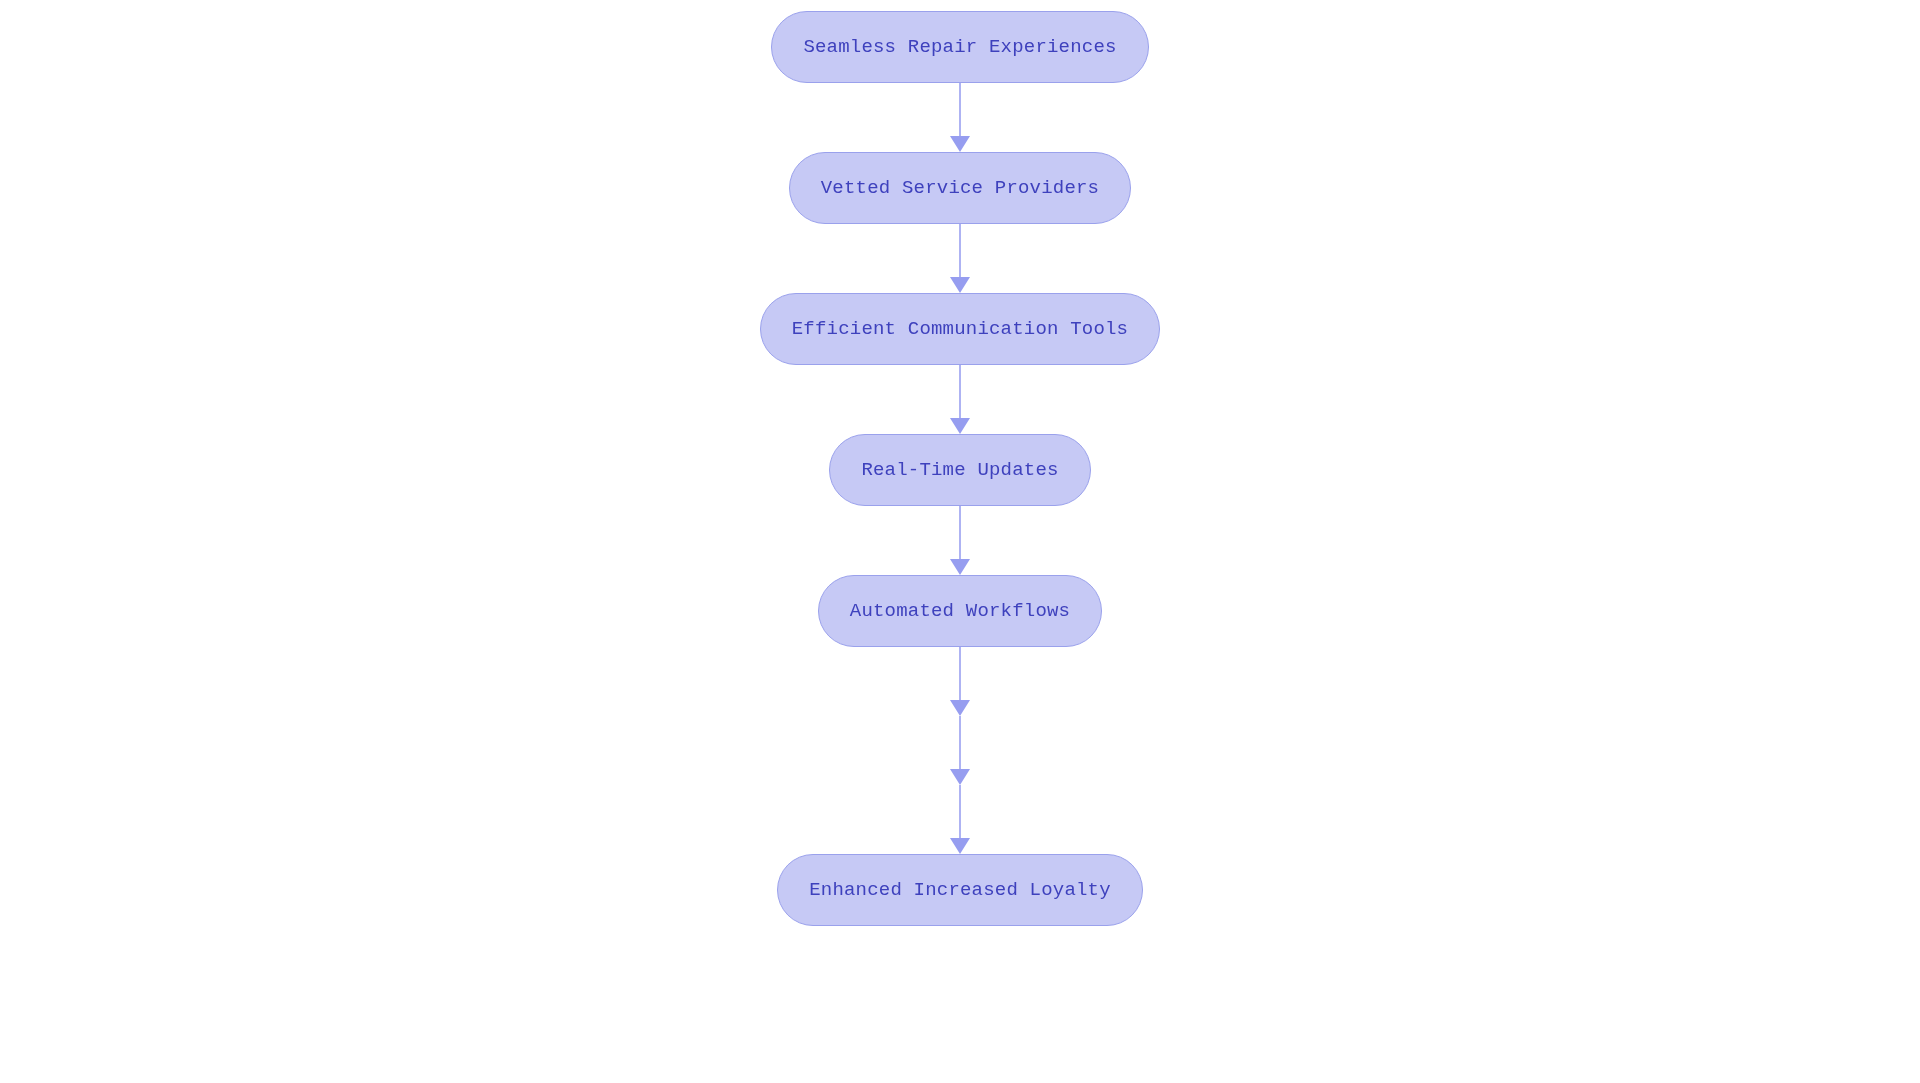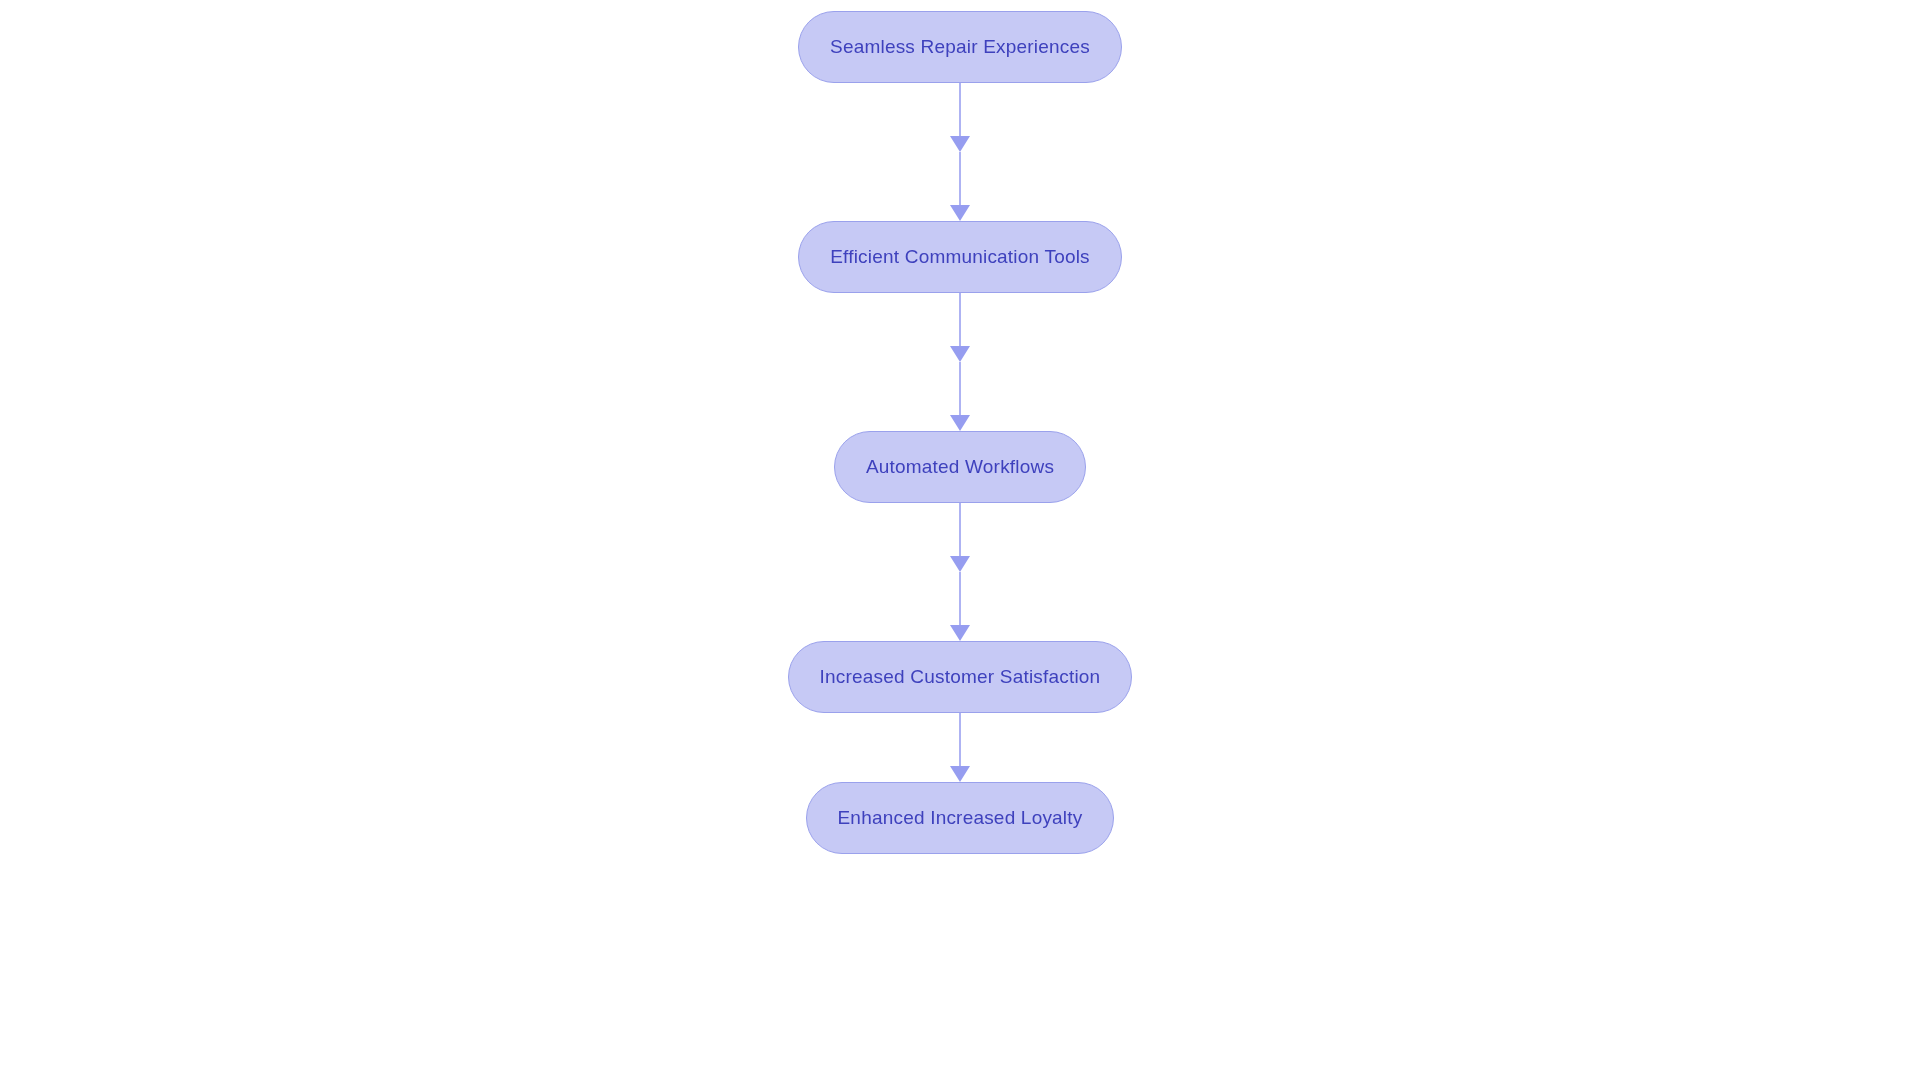--- a/index.html
+++ b/index.html
@@ -18,20 +18,21 @@
     font-family: "Liberation Sans", sans-serif;
     overflow: hidden;
   }
   .canvas {
     width: 1920px;
     height: 1083px;
     padding-top: 11px;
     display: flex;
     flex-direction: column;
     align-items: center;
+    font-family: Liberation Mono, monospace;
   }
   .node {
     height: 72px;
     border: 1.5px solid var(--node-border);
     border-radius: 36px;
     background: var(--node-fill);
     color: var(--node-text);
     display: inline-flex;
     align-items: center;
     justify-content: center;
@@ -70,35 +71,41 @@
 
   <div class="node">
     <span>Seamless Repair Experiences</span>
   </div>
 
   <div class="arrow">
     <div class="arrow-line"></div>
     <div class="arrow-head"></div>
   </div>
 
+  <div class="node">
+    <span>Vetted Service Providers</span>
+  </div>
 
   <div class="arrow">
     <div class="arrow-line"></div>
     <div class="arrow-head"></div>
   </div>
 
   <div class="node">
     <span>Efficient Communication Tools</span>
   </div>
 
   <div class="arrow">
     <div class="arrow-line"></div>
     <div class="arrow-head"></div>
   </div>
 
+  <div class="node">
+    <span>Real-Time Updates</span>
+  </div>
 
   <div class="arrow">
     <div class="arrow-line"></div>
     <div class="arrow-head"></div>
   </div>
 
   <div class="node">
     <span>Automated Workflows</span>
   </div>
 
@@ -106,23 +113,20 @@
     <div class="arrow-line"></div>
     <div class="arrow-head"></div>
   </div>
 
 
   <div class="arrow">
     <div class="arrow-line"></div>
     <div class="arrow-head"></div>
   </div>
 
-  <div class="node">
-    <span>Increased Customer Satisfaction</span>
-  </div>
 
   <div class="arrow">
     <div class="arrow-line"></div>
     <div class="arrow-head"></div>
   </div>
 
   <div class="node">
     <span>Enhanced Increased Loyalty</span>
   </div>
 

